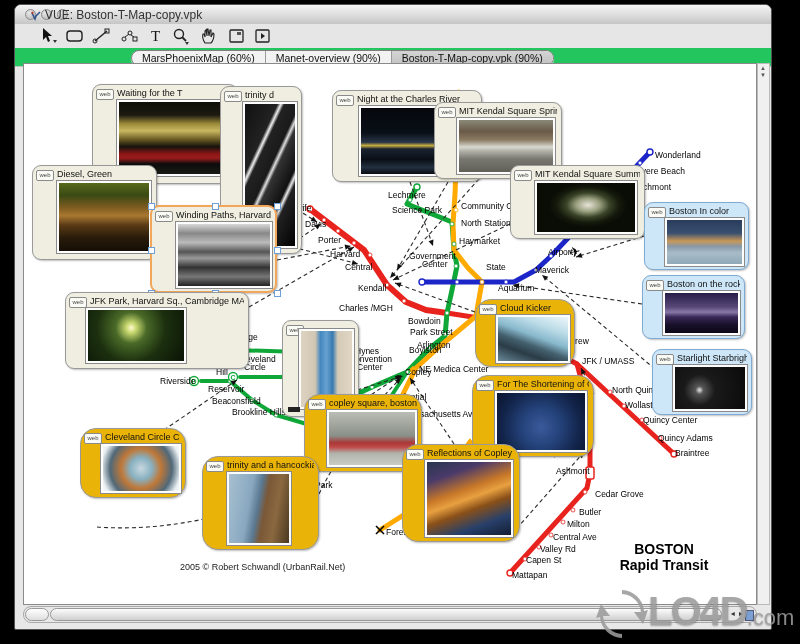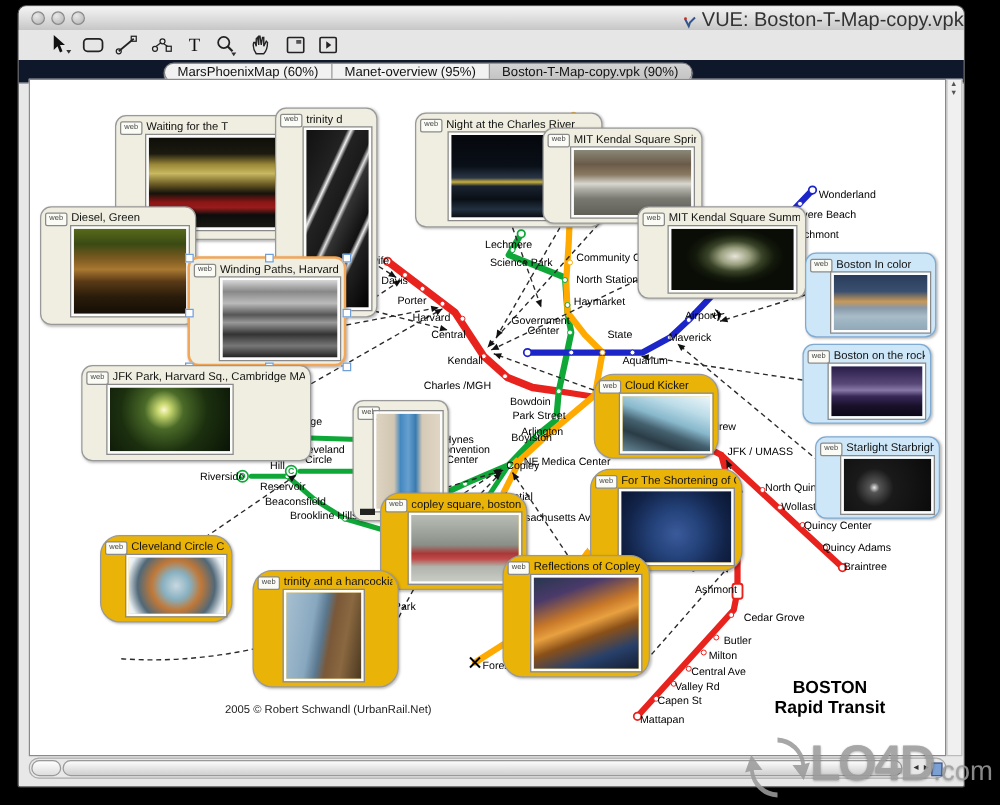--- a/index.html
+++ b/index.html
@@ -6,28 +6,28 @@
     font-family:"Liberation Sans",sans-serif;}
   #stage{position:absolute;left:0;top:0;width:800px;height:644px;background:#000;}
   
   #win{position:absolute;left:14px;top:4px;width:756px;height:624px;background:#e8e8e8;
     border:1px solid #555;border-radius:7px 7px 2px 2px;box-shadow:0 2px 8px rgba(0,0,0,.6);}
   #titlebar{position:absolute;left:0;top:0;right:0;height:19px;border-radius:6px 6px 0 0;
     background:linear-gradient(180deg,#f4f4f4 0%,#dcdcdc 55%,#c6c6c6 100%);
     border-bottom:1px solid #9a9a9a;}
   .tlight{position:absolute;top:4px;width:11px;height:11px;border-radius:50%;
     background:radial-gradient(circle at 35% 30%,#e8e8e8,#b2b2b2);border:1px solid #8a8a8a;box-sizing:border-box;}
-  #title{position:absolute;left:0;right:0;top:3px;text-align:right;font-size:16px;color:#333;}
+  #title{position:absolute;left:16px;right:0;top:3px;text-align:left;font-size:12px;color:#333;}
   #title .vueicon{display:inline-block;vertical-align:-2px;margin-right:4px;}
   
   #toolbar{position:absolute;left:0;top:19px;right:0;height:24px;background:#e6e6e6;}
   .tool{position:absolute;top:3px;width:20px;height:18px;cursor:default;}
   .tool svg{display:block;}
   
-  #tabbar{position:absolute;left:0;top:43px;right:0;height:18px;background:#0f172a;border-bottom:1px solid #c2c2c2;}
+  #tabbar{position:absolute;left:0;top:43px;right:0;height:18px;background:#22c55e;border-bottom:1px solid #c2c2c2;}
   #tabs{position:absolute;left:116px;top:2px;height:14px;display:flex;border:1px solid #7e7e7e;border-radius:8px;
     overflow:hidden;background:#f2f2f2;box-shadow:0 1px 1px rgba(255,255,255,.8);}
   .tab{font-size:10.5px;color:#111;padding:1px 10px 0 10px;border-right:1px solid #9a9a9a;white-space:nowrap;}
   .tab:last-child{border-right:none;}
   .tab.active{background:linear-gradient(180deg,#d4d4d4,#c2c2c2);}
   
   #canvas{position:absolute;left:8px;top:58px;width:732px;height:540px;background:#fff;
     border:1px solid #8a8a8a;overflow:hidden;}
   #mapsvg{position:absolute;left:0;top:0;}
   
@@ -136,21 +136,21 @@
         <svg width="20" height="18" viewBox="0 0 20 18">
             <rect x="3" y="3" width="13" height="12" rx="1" fill="none" stroke="#222" stroke-width="1.3"></rect>
             <path d="M8,6 L12,9 L8,12 Z" fill="#222"></path>
           </svg>
         </div>
     </div>
 
     <div id="tabbar">
       <div id="tabs">
           <div class="tab">MarsPhoenixMap (60%)</div>
-          <div class="tab">Manet-overview (95%)</div>
+          <div class="tab">Manet-overview (90%)</div>
           <div class="tab active">Boston-T-Map-copy.vpk (90%)</div>
         </div>
     </div>
 
     <div id="canvas">
       <svg id="mapsvg" width="732" height="540" viewBox="0 0 732 540">
           <polyline points="286,145 340,186 363,221 382,238 402,246 423,249" fill="none" stroke="#e8231e" stroke-width="6" stroke-linejoin="round" stroke-linecap="round"></polyline>
           <polyline points="423,249 455,254 490,268 523,284 553,300 650,390" fill="none" stroke="#e8231e" stroke-width="5" stroke-linejoin="round" stroke-linecap="round"></polyline>
           <polyline points="553,300 564,340 566,383 566,409 563,424 486,509" fill="none" stroke="#e8231e" stroke-width="5" stroke-linejoin="round" stroke-linecap="round"></polyline>
           <polyline points="393,123 383,140 428,158 430,186 433,202 428,226 423,249 421,272 406,284 383,308 348,323 331,331" fill="none" stroke="#0fa838" stroke-width="5" stroke-linejoin="round" stroke-linecap="round"></polyline>
@@ -319,21 +319,21 @@
           <text x="529" y="476" font-size="8.5" fill="#000" font-family="Liberation Sans,sans-serif">Central Ave</text>
           <text x="516" y="488" font-size="8.5" fill="#000" font-family="Liberation Sans,sans-serif">Valley Rd</text>
           <text x="502" y="499" font-size="8.5" fill="#000" font-family="Liberation Sans,sans-serif">Capen St</text>
           <text x="488" y="514" font-size="8.5" fill="#000" font-family="Liberation Sans,sans-serif">Mattapan</text>
           <text x="546" y="194" font-size="14" fill="#000" transform="rotate(-12 546 194)">✈</text>
           <text x="156" y="506" font-size="9" fill="#222">2005 © Robert Schwandl (UrbanRail.Net)</text>
           <text x="640" y="490" font-size="14" font-weight="bold" text-anchor="middle" fill="#000">BOSTON</text>
           <text x="640" y="506" font-size="14" font-weight="bold" text-anchor="middle" fill="#000">Rapid Transit</text>
         </svg>
       <div id="nodes">
-          <div class="node cream" style="left: 68px; top: 20px; width: 146px; height: 100px; margin-top: 8px;">
+          <div class="node cream" style="left: 68px; top: 20px; width: 146px; height: 100px;">
             <div class="webbadge">web</div>
             <div class="ntitle">Waiting for the T</div>
             <div class="photo" style="left: 24px; top: 15px; width: 112px; height: 76px; background: linear-gradient(rgb(14, 14, 8) 0%, rgb(28, 26, 16) 18%, rgb(154, 136, 56) 30%, rgb(200, 184, 96) 40%, rgb(106, 90, 36) 52%, rgb(21, 19, 12) 62%, rgb(140, 22, 22) 72%, rgb(153, 28, 28) 78%, rgb(12, 12, 12) 86%, rgb(26, 26, 20) 100%);"></div>
           </div>
           <div class="node cream" style="left: 196px; top: 22px; width: 82px; height: 168px;">
             <div class="webbadge">web</div>
             <div class="ntitle">trinity d</div>
             <div class="photo" style="left: 22px; top: 15px; width: 54px; height: 146px; background: linear-gradient(115deg, rgb(17, 17, 17) 0%, rgb(34, 34, 34) 28%, rgb(238, 238, 238) 31%, rgb(34, 34, 34) 34%, rgb(26, 26, 26) 47%, rgb(221, 221, 221) 50%, rgb(51, 51, 51) 53%, rgb(17, 17, 17) 69%, rgb(232, 232, 232) 72%, rgb(34, 34, 34) 75%, rgb(0, 0, 0) 100%);"></div>
           </div>
           <div class="node cream" style="left: 308px; top: 26px; width: 150px; height: 92px; padding-left: 41px;">

